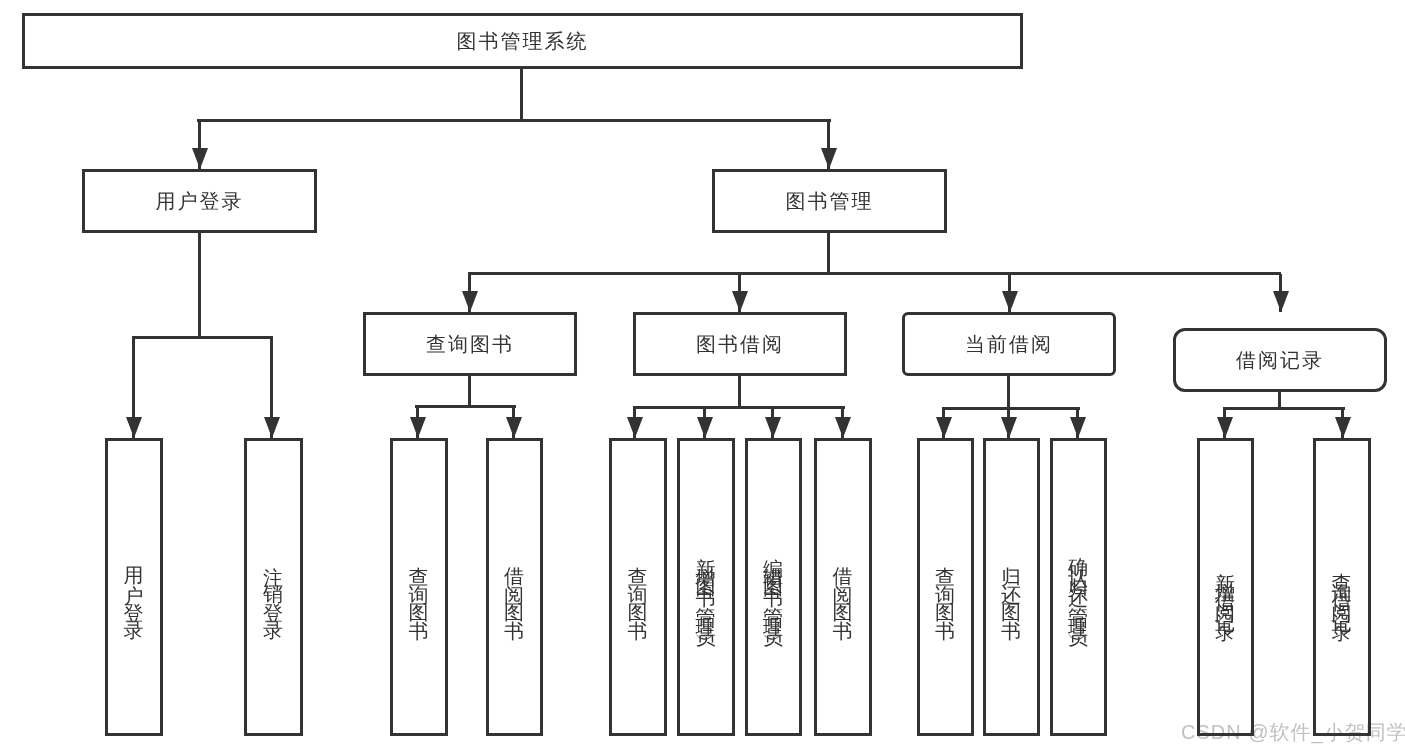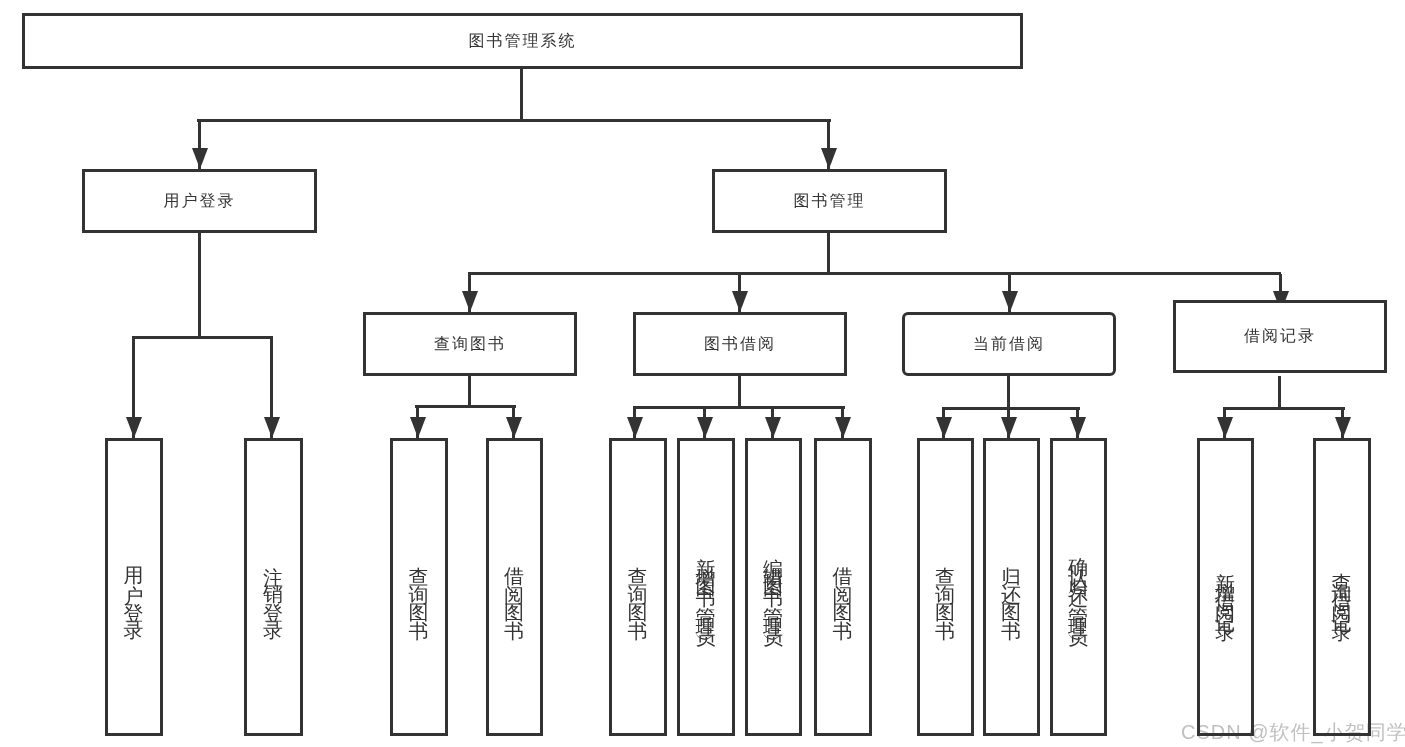--- a/index.html
+++ b/index.html
@@ -20,21 +20,21 @@
     border-right:8px solid transparent;
     border-top:21px solid #333333;
   }
   
   .box{
     position:absolute;box-sizing:border-box;
     background:#ffffff;border:3px solid #333333;
     display:flex;align-items:center;justify-content:center;
     color:#333333;z-index:2;
   }
-  .h{font-size:16px;letter-spacing:2px;font-family:Liberation Serif, serif;}
+  .h{font-size:20px;letter-spacing:2px;font-family:Liberation Serif, serif;}
   .v span{
     writing-mode:vertical-rl;
     text-orientation:mixed;
     font-size:20px;
     line-height:1;
     letter-spacing:10px;
     color:#333333;
   }
   
   .watermark{
@@ -140,21 +140,21 @@
 
   <div class="box h" style="left:363px;top:312px;width:214px;height:64px;">
     <span>查询图书</span>
   </div>
   <div class="box h" style="left:633px;top:312px;width:214px;height:64px;">
     <span>图书借阅</span>
   </div>
   <div class="box h" style="left:902px;top:312px;width:214px;height:64px;border-radius:6px;">
     <span>当前借阅</span>
   </div>
-  <div class="box h" style="left:1173px;top:300px;width:214px;height:73px;">
+  <div class="box h" style="left:1173px;top:328px;width:214px;height:64px;border-radius:12px;">
     <span>借阅记录</span>
   </div>
 
   <div class="box v" style="left:105px;top:438px;width:58px;height:298px;">
     <span style="letter-spacing: 18px;">用户登录</span>
   </div>
   <div class="box v" style="left:244px;top:438px;width:59px;height:298px;">
     <span style="letter-spacing: 18px;">注销登录</span>
   </div>
 

